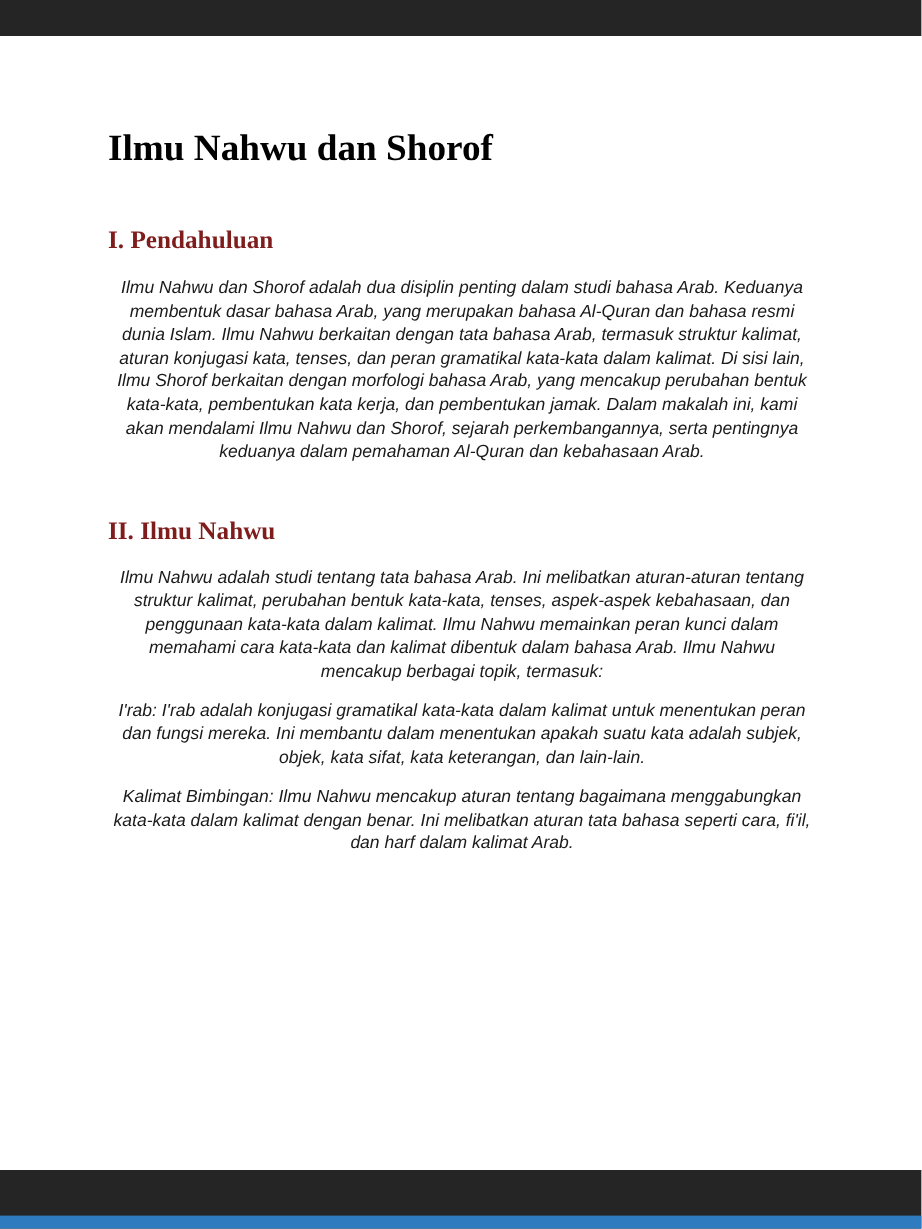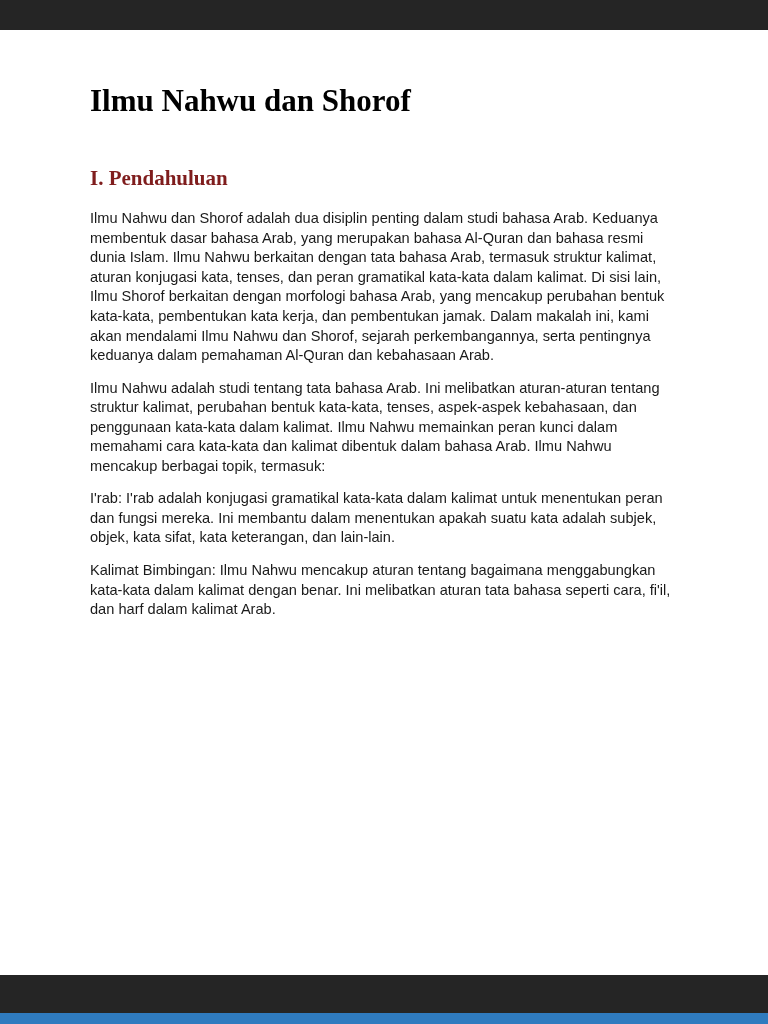--- a/index.html
+++ b/index.html
@@ -18,21 +18,21 @@
     flex-direction: column;
   }
   .top-bar {
     height: 30px;
     flex: 0 0 30px;
     background: #252525;
   }
   .page {
     flex: 1 1 auto;
     background: #ffffff;
-    padding: 54px 88px 0 90px;
+    padding: 76px 88px 0 90px;
     overflow: hidden;
     color: #1a1a1a;
   }
   .doc-title {
     font-family: "Liberation Serif", serif;
     font-weight: 700;
     font-size: 31px;
     line-height: 1.1;
     margin: 0 0 48px 0;
     color: #000000;
@@ -47,21 +47,22 @@
   }
   .section-heading.second {
     margin-top: 42px;
   }
   .para {
     font-family: "Liberation Sans", sans-serif;
     font-size: 14.6px;
     line-height: 1.34;
     margin: 0 0 13px 0;
     color: #1a1a1a;
-    text-align: left;
+    text-align: center;
+    font-style: italic;
   }
   .bottom-bar {
     flex: 0 0 49px;
     height: 49px;
     background: #252525;
     position: relative;
   }
   .accent-strip {
     position: absolute;
     left: 0;
@@ -78,20 +79,21 @@
   <div class="top-bar" style="background: rgb(37, 37, 37);"></div>
 
   <div class="page">
 
     <h1 class="doc-title">Ilmu Nahwu dan Shorof</h1>
 
     <h2 class="section-heading">I. Pendahuluan</h2>
 
     <p class="para">Ilmu Nahwu dan Shorof adalah dua disiplin penting dalam studi bahasa Arab. Keduanya membentuk dasar bahasa Arab, yang merupakan bahasa Al-Quran dan bahasa resmi dunia Islam. Ilmu Nahwu berkaitan dengan tata bahasa Arab, termasuk struktur kalimat, aturan konjugasi kata, tenses, dan peran gramatikal kata-kata dalam kalimat. Di sisi lain, Ilmu Shorof berkaitan dengan morfologi bahasa Arab, yang mencakup perubahan bentuk kata-kata, pembentukan kata kerja, dan pembentukan jamak. Dalam makalah ini, kami akan mendalami Ilmu Nahwu dan Shorof, sejarah perkembangannya, serta pentingnya keduanya dalam pemahaman Al-Quran dan kebahasaan Arab.</p>
 
+    <h2 class="section-heading second">II. Ilmu Nahwu</h2>
 
     <p class="para">Ilmu Nahwu adalah studi tentang tata bahasa Arab. Ini melibatkan aturan-aturan tentang struktur kalimat, perubahan bentuk kata-kata, tenses, aspek-aspek kebahasaan, dan penggunaan kata-kata dalam kalimat. Ilmu Nahwu memainkan peran kunci dalam memahami cara kata-kata dan kalimat dibentuk dalam bahasa Arab. Ilmu Nahwu mencakup berbagai topik, termasuk:</p>
 
 
 
     <p class="para">I'rab: I'rab adalah konjugasi gramatikal kata-kata dalam kalimat untuk menentukan peran dan fungsi mereka. Ini membantu dalam menentukan apakah suatu kata adalah subjek, objek, kata sifat, kata keterangan, dan lain-lain.</p>
 
 
     <p class="para">Kalimat Bimbingan: Ilmu Nahwu mencakup aturan tentang bagaimana menggabungkan kata-kata dalam kalimat dengan benar. Ini melibatkan aturan tata bahasa seperti cara, fi'il, dan harf dalam kalimat Arab.</p>
 

